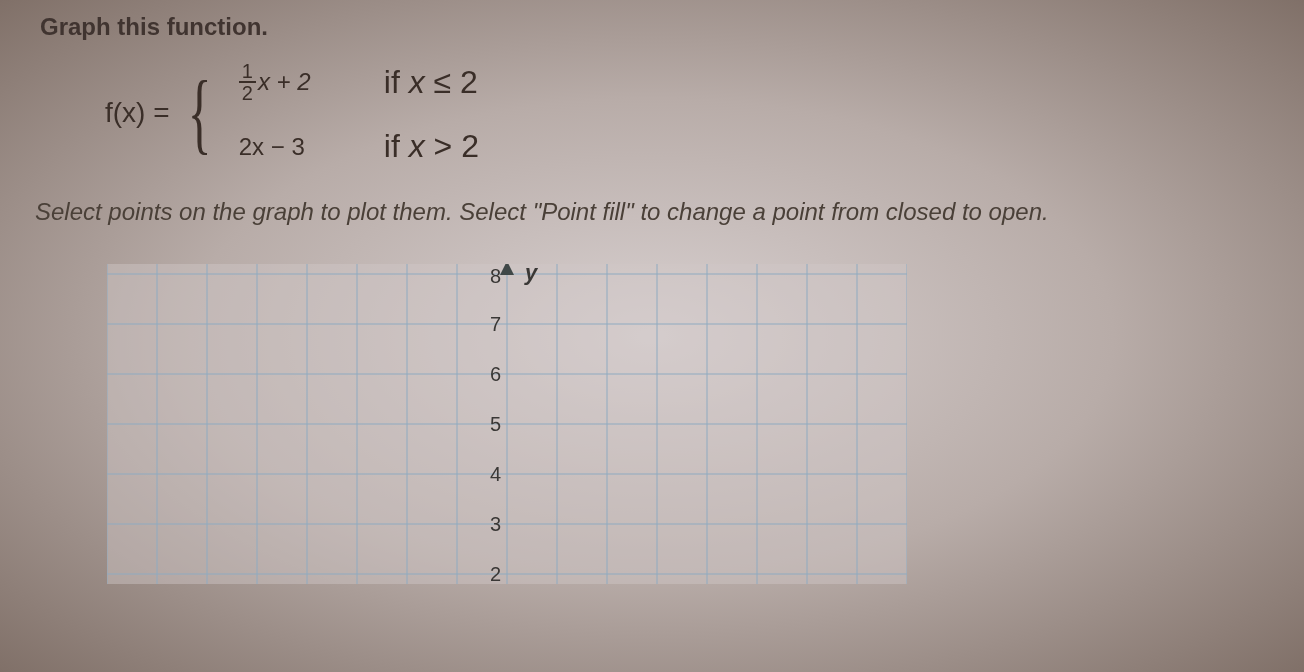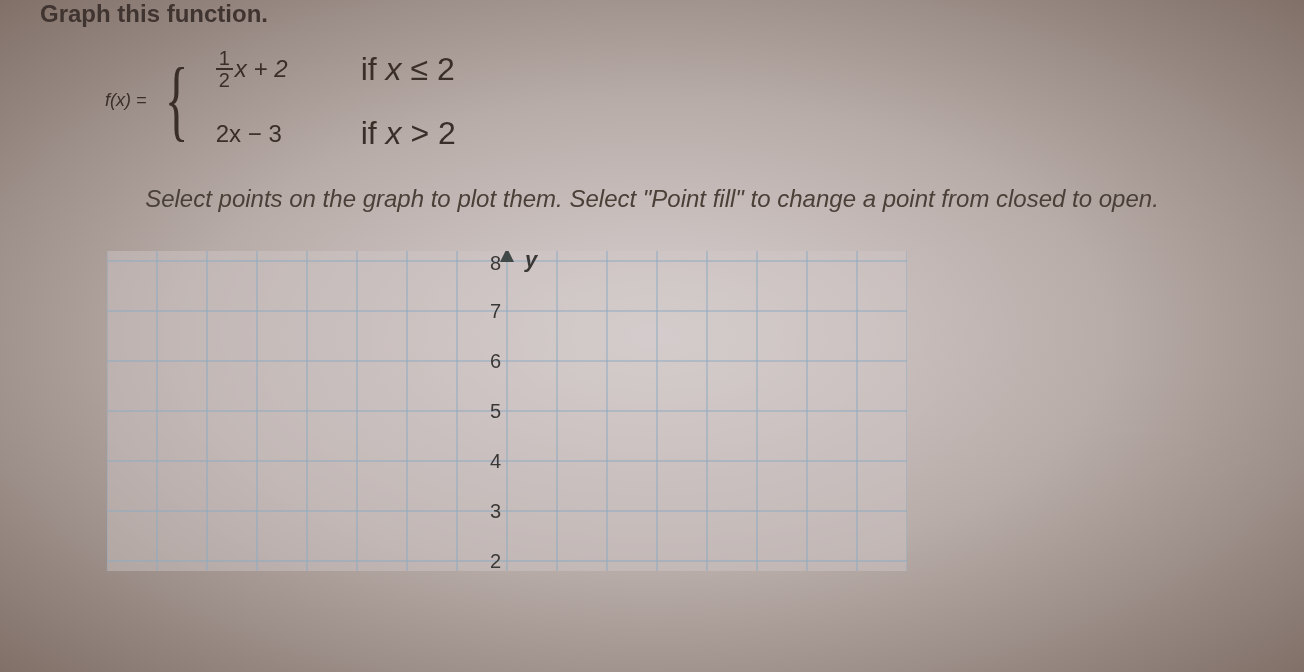--- a/index.html
+++ b/index.html
@@ -13,33 +13,32 @@
     overflow: hidden;
   }
   .content {
     padding: 0 30px;
     position: relative;
   }
   .title {
     font-size: 24px;
     font-weight: bold;
     color: #403430;
-    padding-top: 0;
+    padding-top: 13px;
     padding-left: 10px;
     margin-bottom: 20px;
   }
   .function-def {
     display: flex;
     align-items: center;
     padding-left: 75px;
     margin-bottom: 30px;
   }
   .fx {
-    font-size: 18px;
-    font-style: italic;
+    font-size: 28px;
     color: #3a2e28;
     margin-right: 8px;
   }
   .brace {
     font-size: 90px;
     line-height: 80px;
     color: #3a2e28;
     margin-right: 18px;
     font-weight: 100;
     font-family: 'Times New Roman', serif;
@@ -78,21 +77,20 @@
     color: #3a2e28;
   }
   .cond .x { font-style: italic; }
   .instructions {
     font-size: 24px;
     font-style: italic;
     color: #4a4038;
     padding: 0 5px;
     line-height: 1.4;
     margin-bottom: 35px;
-    text-align: center;
   }
   .graph-container {
     position: relative;
     width: 800px;
     height: 320px;
     margin-left: 77px;
     background: rgba(208,200,200,0.45);
     overflow: hidden;
   }
   .grid {

